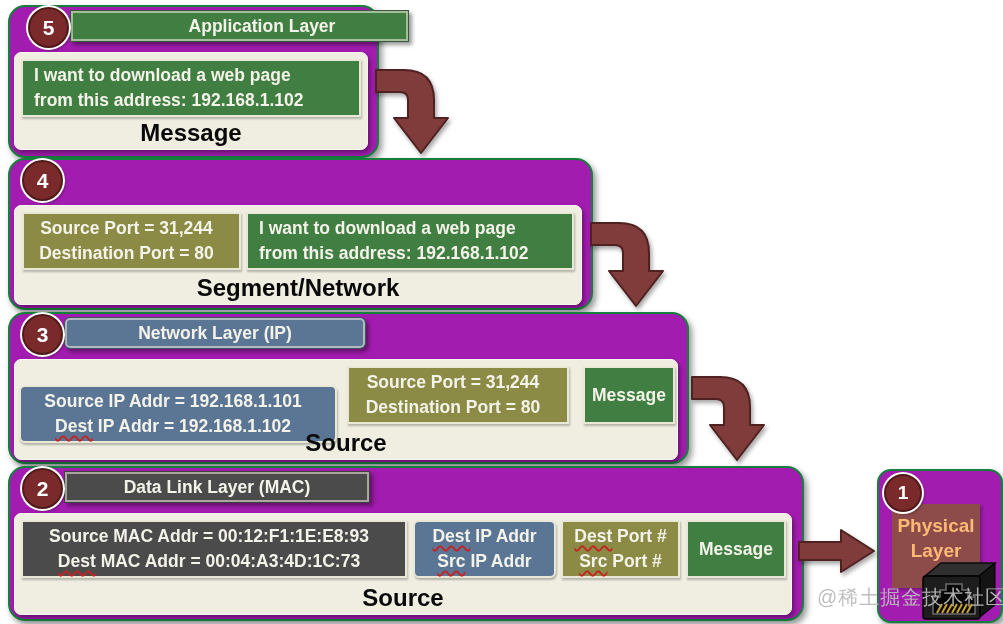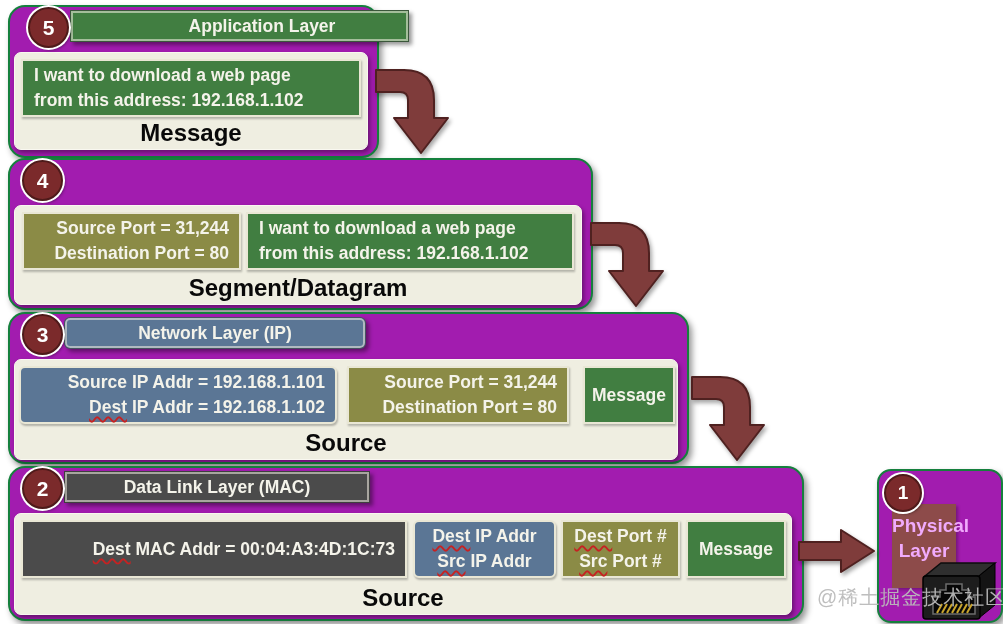--- a/index.html
+++ b/index.html
@@ -13,29 +13,29 @@
   .layerbar{position:absolute;height:30px;display:flex;align-items:center;justify-content:center;
     color:#f4f3ea;font-weight:bold;font-size:17.5px;border:1px solid rgba(55,55,55,0.55);
     box-shadow:inset 0 0 0 2px rgba(245,243,229,0.55),3px 3px 4px rgba(0,0,0,0.40);z-index:4;}
   .panel{position:absolute;background:#efeee1;border:1px solid #f9f8f0;border-radius:7px;
     box-shadow:2px 3px 4px rgba(0,0,0,0.36);}
   .databox{position:absolute;top:6px;height:58px;display:flex;flex-direction:column;justify-content:center;
     font-weight:bold;font-size:17.5px;line-height:25px;color:#f4f3ea;
     border:2px solid #e9e7d5;box-shadow:1px 2px 2px rgba(0,0,0,0.25);box-sizing:border-box;}
   .bg-green{background:#417e41;} .bg-olive{background:#8b8b46;}
   .bg-blue{background:#5b7695;border-radius:6px;} .bg-dark{background:#4b4b4b;text-align:right;}
-  .ta-r{text-align:right;padding-right:10px;} .ta-l{text-align:left;padding-left:11px;} .ta-c{text-align:center;}
+  .ta-r{text-align:center;padding-right:10px;} .ta-l{text-align:left;padding-left:11px;} .ta-c{text-align:center;}
   .pdu-label{position:absolute;left:0;right:0;bottom:0;height:33px;display:flex;align-items:center;
     justify-content:center;font-weight:bold;font-size:24px;color:#090909;}
   .sq{text-decoration:underline;text-decoration-style:wavy;text-decoration-color:#c52222;
     text-decoration-thickness:1.5px;text-underline-offset:3px;}
   .arrow{position:absolute;z-index:3;}
   .arrow svg{filter:drop-shadow(2px 3px 2px rgba(0,0,0,0.35));}
-  .phys-square{position:absolute;left:892px;top:504px;width:64px;height:84px;background:#8d4b4a;
-    color:#f0abfc;font-weight:bold;font-size:19px;line-height:25px;text-align:center;padding-top:9px;
+  .phys-square{position:absolute;left:892px;top:504px;width:88px;height:84px;background:#8d4b4a;
+    color:#fdba74;font-weight:bold;font-size:19px;line-height:25px;text-align:center;padding-top:9px;
     box-sizing:border-box;box-shadow:2px 2px 3px rgba(0,0,0,0.28);z-index:4;}
   .rj45{position:absolute;left:919px;top:558px;width:82px;height:64px;z-index:7;}
   .watermark{position:absolute;left:817px;top:584px;color:rgba(186,186,186,0.95);font-size:20px;
     letter-spacing:1px;z-index:20;white-space:nowrap;}
 </style>
 </head>
 <body>
 
 <div class="diagram">
 
@@ -60,34 +60,34 @@
   <div class="card" style="left:8px;top:158px;width:581px;height:148px;">
     <div class="panel" style="left:4px;top:45px;width:566px;height:98px;">
       <div class="databox bg-olive ta-r" style="left:7px;width:219px;">
         <div><span>Source Port = 31,244</span></div>
         <div><span>Destination Port = 80</span></div>
       </div>
       <div class="databox bg-green ta-l" style="left:231px;width:328px;">
         <div><span>I want to download a web page</span></div>
         <div><span>from this address: 192.168.1.102</span></div>
       </div>
-      <div class="pdu-label">Segment/Datagram</div>
+      <div class="pdu-label">Segment/Network</div>
     </div>
   </div>
   <div class="badge" style="left:22px;top:160px;">4</div>
 
   <div class="arrow" style="left:589px;top:211px;width:80px;height:100px;">
     <svg width="80" height="100" viewBox="0 0 80 100">
       <path d="M2 12 H30 Q60 12 60 42 V60 H74 L47 95 L20 60 H34 V42 Q34 34 26 34 H2 Z" fill="#7f3c3b" stroke="#4f2120" stroke-width="2" stroke-linejoin="round"></path>
     </svg>
   </div>
 
   <div class="card" style="left:8px;top:312px;width:677px;height:148px;">
     <div class="panel" style="left:4px;top:45px;width:662px;height:99px;">
-      <div class="databox bg-blue ta-r" style="left:4px;width:318px;">
+      <div class="databox bg-blue ta-r" style="left:4px;width:318px;margin-top:19px;">
         <div><span>Source IP Addr = 192.168.1.101</span></div>
         <div><span class="sq">Dest</span><span> IP Addr = 192.168.1.102</span></div>
       </div>
       <div class="databox bg-olive ta-r" style="left:332px;width:222px;">
         <div><span>Source Port = 31,244</span></div>
         <div><span>Destination Port = 80</span></div>
       </div>
       <div class="databox bg-green ta-c" style="left:568px;width:92px;">
         <div><span>Message</span></div>
       </div>
@@ -99,20 +99,21 @@
 
   <div class="arrow" style="left:690px;top:365px;width:80px;height:100px;">
     <svg width="80" height="100" viewBox="0 0 80 100">
       <path d="M2 12 H30 Q60 12 60 42 V60 H74 L47 95 L20 60 H34 V42 Q34 34 26 34 H2 Z" fill="#7f3c3b" stroke="#4f2120" stroke-width="2" stroke-linejoin="round"></path>
     </svg>
   </div>
 
   <div class="card" style="left:8px;top:466px;width:792px;height:151px;">
     <div class="panel" style="left:4px;top:45px;width:776px;height:100px;">
       <div class="databox bg-dark ta-r" style="left:6px;width:386px;">
+        <div><span>Source MAC Addr = 00:12:F1:1E:E8:93</span></div>
         <div><span class="sq">Dest</span><span> MAC Addr = 00:04:A3:4D:1C:73</span></div>
       </div>
       <div class="databox bg-blue ta-c" style="left:398px;width:143px;">
         <div><span class="sq">Dest</span><span> IP Addr</span></div>
         <div><span class="sq">Src</span><span> IP Addr</span></div>
       </div>
       <div class="databox bg-olive ta-c" style="left:546px;width:119px;">
         <div><span class="sq">Dest</span><span> Port #</span></div>
         <div><span class="sq">Src</span><span> Port #</span></div>
       </div>

